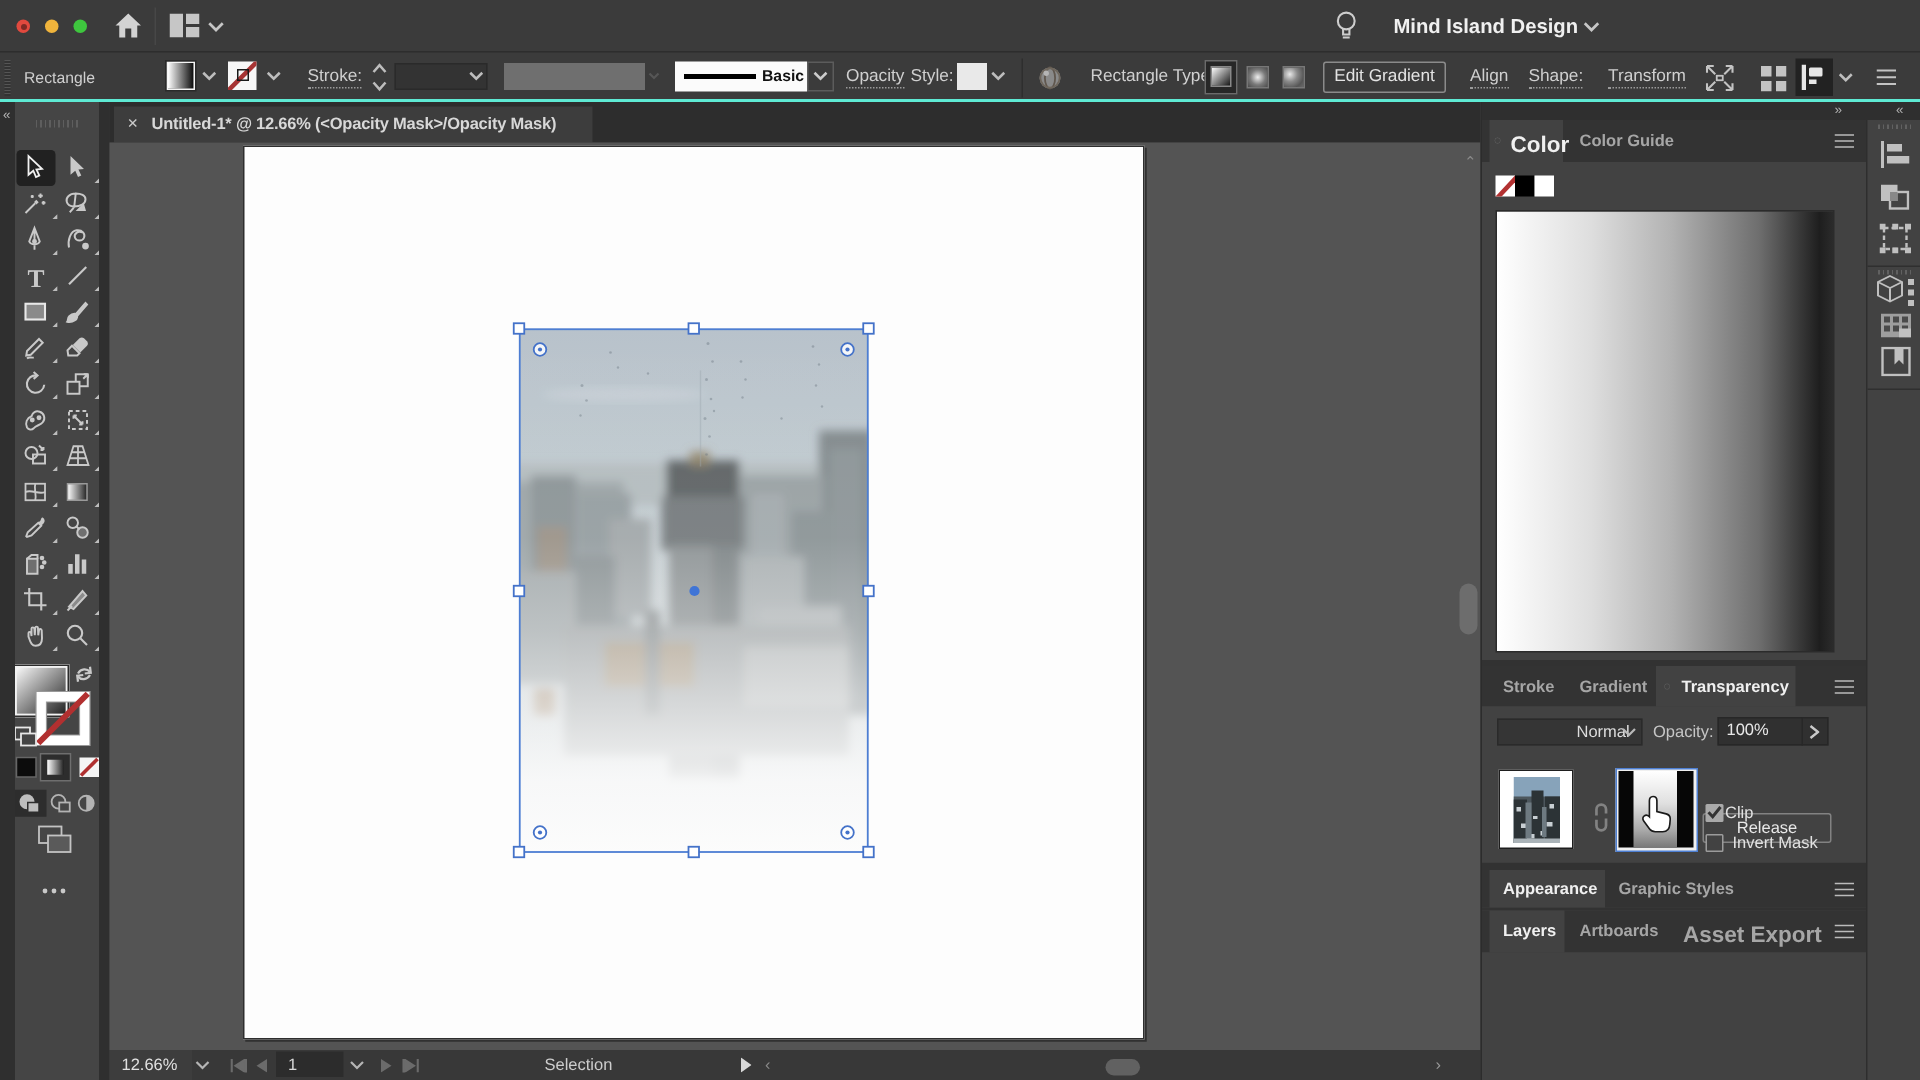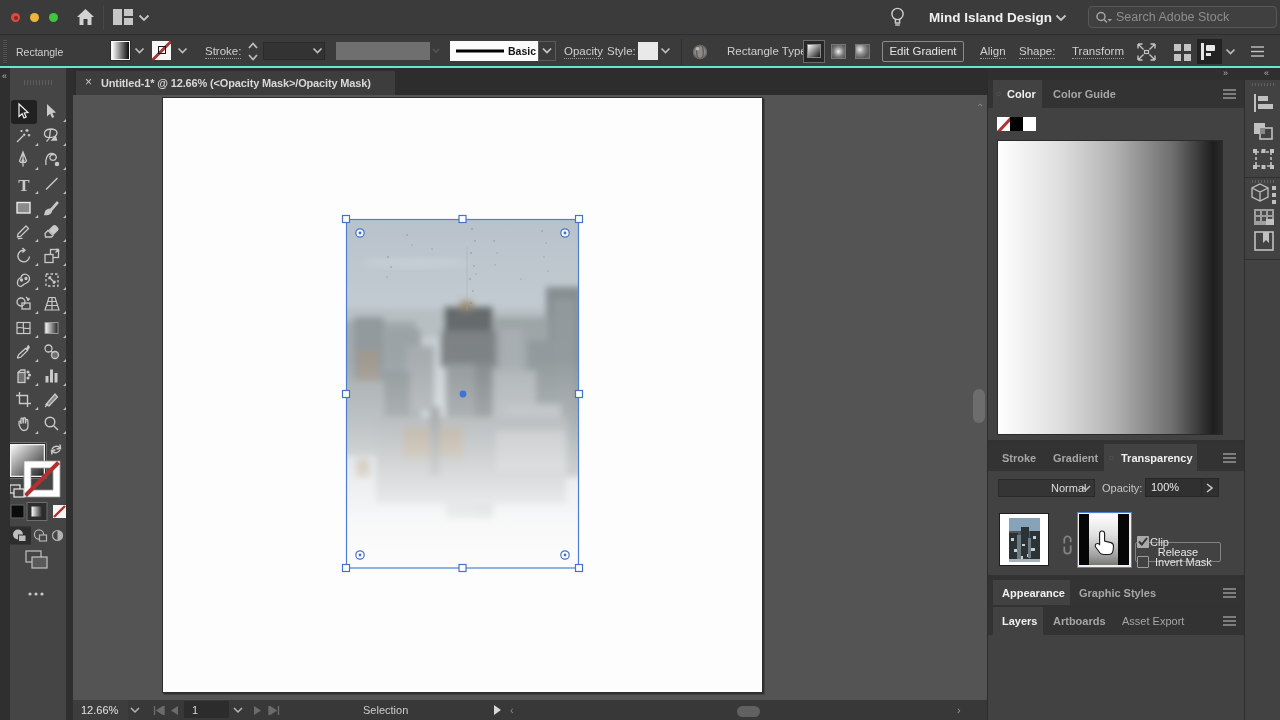--- a/index.html
+++ b/index.html
@@ -37,28 +37,20 @@
 
     <svg class="abs" style="left:890px;top:7px;" width="15" height="21" viewBox="0 0 15 21">
       <circle cx="7.5" cy="7" r="5.6" fill="none" stroke="#cdcdcd" stroke-width="1.4"></circle>
       <path d="M5.4 12 L5.4 16 L9.6 16 L9.6 12" fill="none" stroke="#cdcdcd" stroke-width="1.4"></path>
       <line x1="5.2" y1="18" x2="9.8" y2="18" stroke="#cdcdcd" stroke-width="1.4"></line>
     </svg>
     <div class="abs" style="left:929px;top:10px;color:#f0f0f0;font-size:13.5px;font-weight:bold;">Mind Island Design</div>
     <svg class="abs" style="left:1055px;top:14px;" width="12" height="8" viewBox="0 0 12 8">
       <path d="M1.5 1.5 L6 6 L10.5 1.5" stroke="#c6c6c6" stroke-width="1.8" fill="none"></path>
     </svg>
-    <div class="abs" style="left:1088px;top:6px;width:189px;height:22px;background:#404040;border:1px solid #585858;border-radius:4px;">
-      <svg class="abs" style="left:6px;top:4px;" width="18" height="14" viewBox="0 0 18 14">
-        <circle cx="6" cy="5.5" r="4" fill="none" stroke="#a5a5a5" stroke-width="1.5"></circle>
-        <line x1="9" y1="8.5" x2="12" y2="11.5" stroke="#a5a5a5" stroke-width="1.5"></line>
-        <path d="M12.5 8 L17 8 L14.7 10.6 Z" fill="#a5a5a5"></path>
-      </svg>
-      <div class="abs" style="left:27px;top:3px;color:#8d8d8d;font-size:12.5px;">Search Adobe Stock</div>
-    </div>
   </div>
 
   <div class="abs" id="optbar" style="left:0;top:36px;width:1280px;height:32px;background:#3b3b3b;border-bottom:2px solid #5eead4;">
     <div class="abs" style="left:3px;top:4px;width:4px;height:24px;background:repeating-linear-gradient(#555 0 1px, #333 1px 2px);"></div>
     <div class="abs lbl" style="left:16px;top:10px;font-size:10.5px;">Rectangle</div>
 
     <div class="abs" style="left:111px;top:5px;width:19px;height:19px;background:linear-gradient(90deg,#ffffff,#0a0a0a);border:1.5px solid #f5f5f5;outline:1px solid #2a2a2a;"></div>
     <svg class="abs" style="left:134px;top:11px;" width="11" height="8" viewBox="0 0 11 8">
         <path d="M1.5 1.5 L5.5 5.5 L9.5 1.5" stroke="#bdbdbd" stroke-width="1.7" fill="none"></path>
       </svg>
@@ -550,21 +542,21 @@
   <div class="abs" id="dock" style="left:987px;top:68px;width:293px;height:652px;background:#424242;border-left:1px solid #2c2c2c;">
     <div class="abs" style="left:0;top:0;width:293px;height:12px;background:#2f2f2f;">
       <div class="abs" style="left:235px;top:0px;color:#b0b0b0;font-size:9px;">»</div>
       <div class="abs" style="left:276px;top:0px;color:#b0b0b0;font-size:9px;">«</div>
     </div>
     <div id="panels">
 
       <div class="abs" style="left:0;top:12px;width:256px;height:28px;background:#333333;">
         <div class="abs" style="left:5px;top:0;width:49px;height:28px;background:#424242;"></div>
         <div class="abs" style="left:8px;top:9px;width:6px;height:9px;color:#7e7e7e;font-size:8px;">◌</div>
-        <div class="abs" style="left:19px;top:8px;color:#f0f0f0;font-size:11px;font-weight:bold;">Color</div>
+        <div class="abs" style="left:19px;top:8px;color:#f0f0f0;font-size:15px;font-weight:bold;">Color</div>
         <div class="abs" style="left:65px;top:8px;color:#a6a6a6;font-size:11px;font-weight:bold;">Color Guide</div>
         <svg class="abs" style="left:235px;top:9px;" width="13" height="10" viewBox="0 0 13 10">
             <g stroke="#bbbbbb" stroke-width="1.1">
               <line x1="0" y1="1" x2="13" y2="1"></line>
               <line x1="0" y1="5" x2="13" y2="5"></line>
               <line x1="0" y1="9" x2="13" y2="9"></line>
             </g>
           </svg>
       </div>
       <div class="abs" style="left:0;top:40px;width:256px;height:332px;background:#424242;">
@@ -666,21 +658,21 @@
               <line x1="0" y1="5" x2="13" y2="5"></line>
               <line x1="0" y1="9" x2="13" y2="9"></line>
             </g>
           </svg>
       </div>
 
       <div class="abs" style="left:0;top:539px;width:256px;height:28px;background:#333333;">
         <div class="abs" style="left:5px;top:0;width:50px;height:28px;background:#424242;"></div>
         <div class="abs" style="left:14px;top:8px;color:#f0f0f0;font-size:11px;font-weight:bold;">Layers</div>
         <div class="abs" style="left:65px;top:8px;color:#a6a6a6;font-size:11px;font-weight:bold;">Artboards</div>
-        <div class="abs" style="left:134px;top:8px;color:#a6a6a6;font-size:11px;font-weight:normal;">Asset Export</div>
+        <div class="abs" style="left:134px;top:8px;color:#a6a6a6;font-size:15px;font-weight:bold;">Asset Export</div>
         <svg class="abs" style="left:235px;top:9px;" width="13" height="10" viewBox="0 0 13 10">
             <g stroke="#bbbbbb" stroke-width="1.1">
               <line x1="0" y1="1" x2="13" y2="1"></line>
               <line x1="0" y1="5" x2="13" y2="5"></line>
               <line x1="0" y1="9" x2="13" y2="9"></line>
             </g>
           </svg>
       </div>
       <div class="abs" style="left:0;top:567px;width:256px;height:85px;background:#424242;"></div>
     </div>

